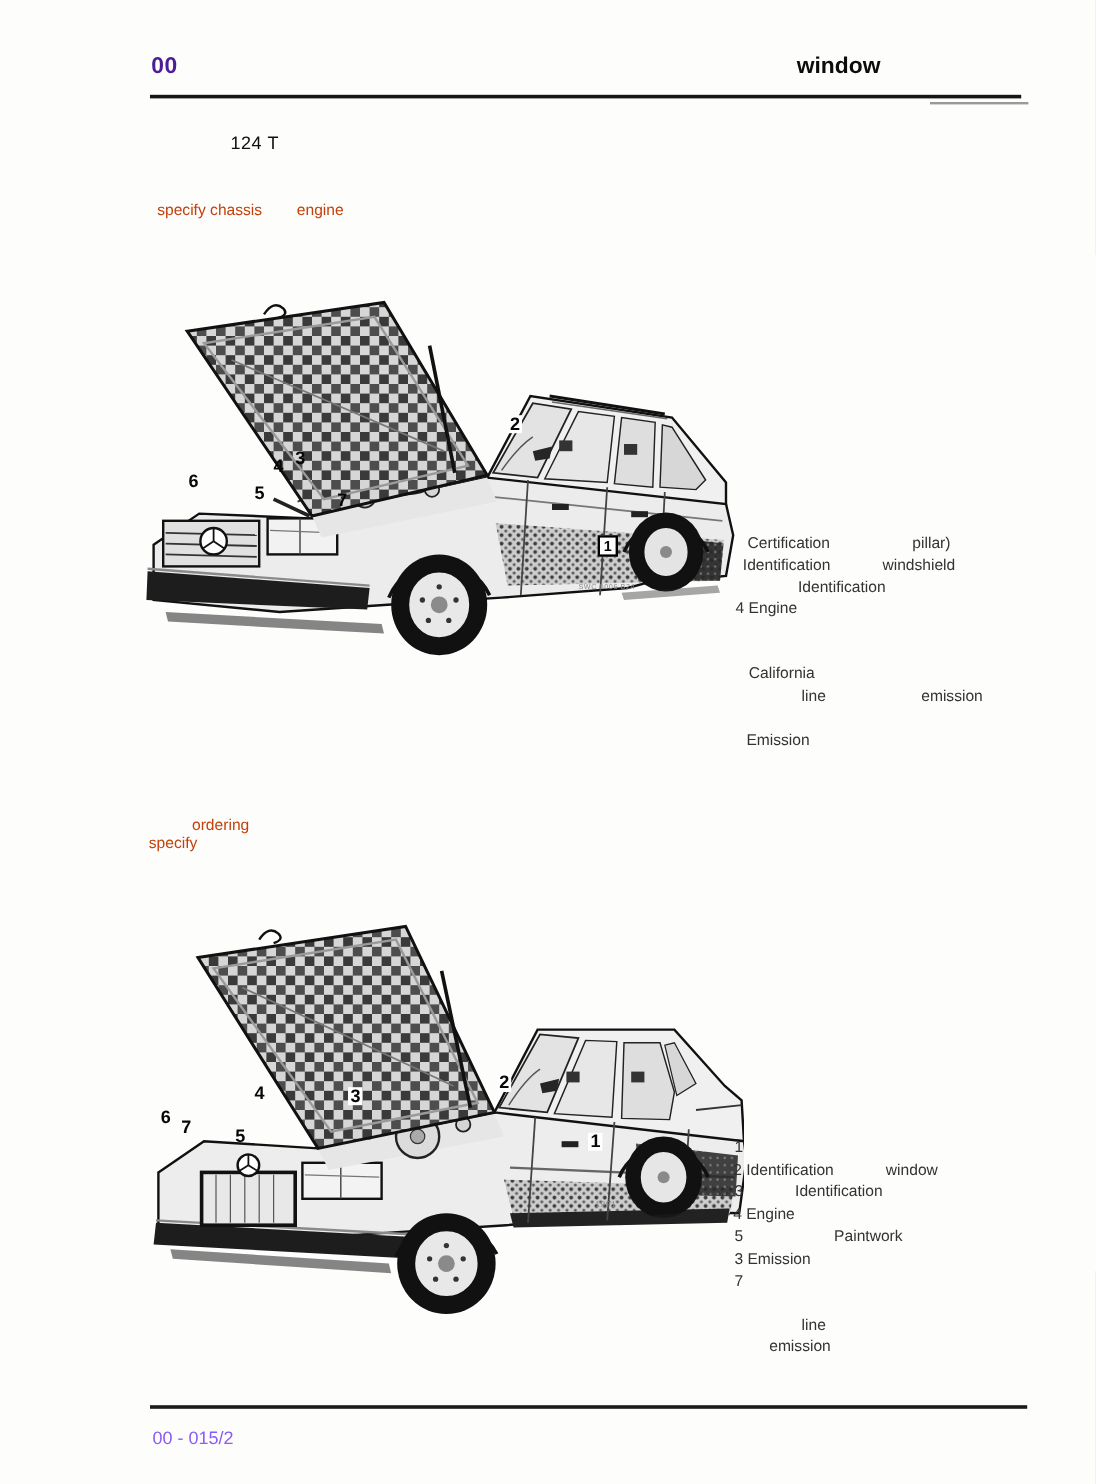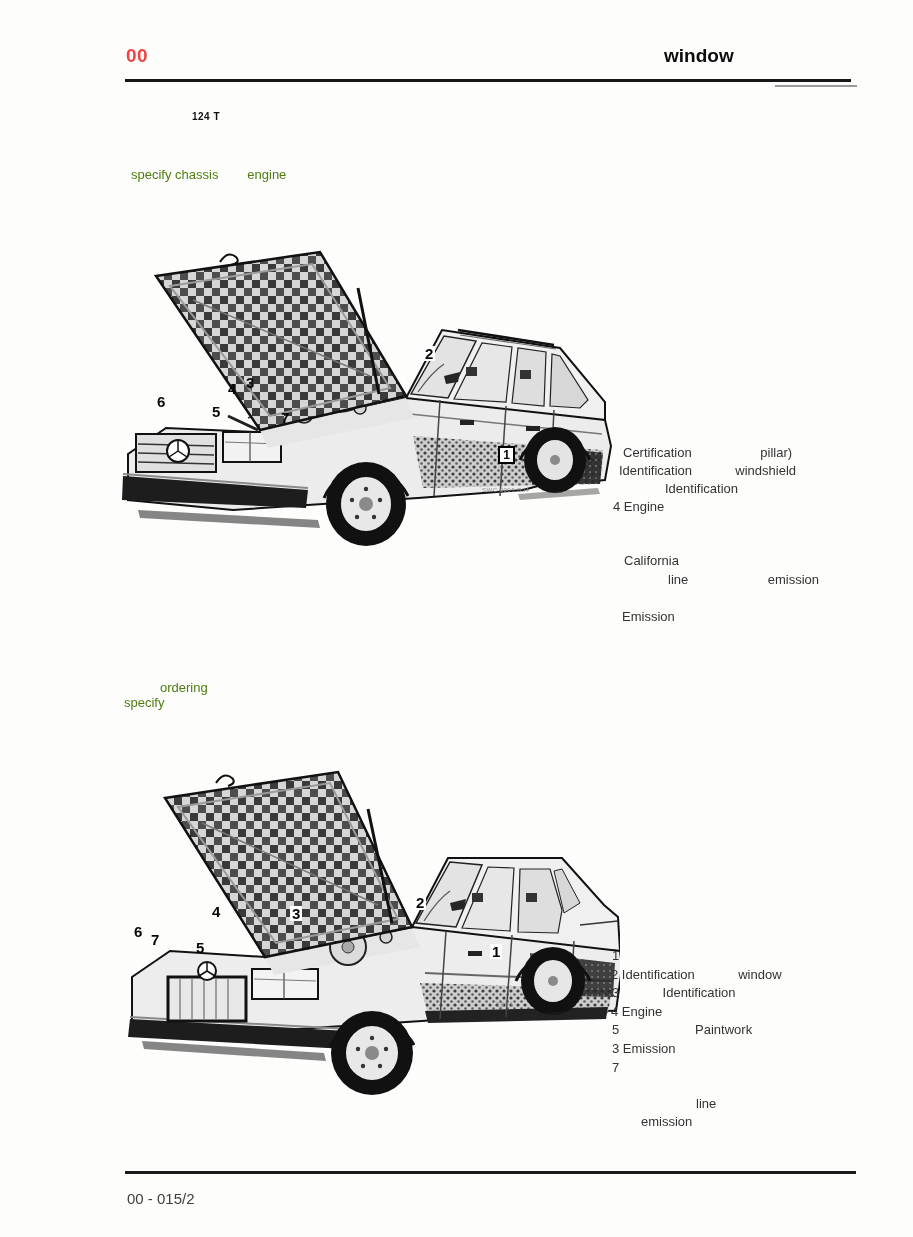--- a/index.html
+++ b/index.html
@@ -5,34 +5,34 @@
   html,body{margin:0;padding:0;background:#e9e9e9;}
   .page{
     position:relative;
     width:913px;height:1237px;
     background:#fdfdfc;
     font-family:"Liberation Sans", sans-serif;
     color:#222;
     overflow:hidden;
     margin:0 auto;
   }
-  .hdr-code{position:absolute;left:126px;top:45px;font-size:19px;font-weight:700;color:#ef4444;letter-spacing:.5px;}
+  .hdr-code{position:absolute;left:126px;top:45px;font-size:19px;font-weight:700;color:#4c1d95;letter-spacing:.5px;}
   .hdr-title{position:absolute;left:664px;top:45px;font-size:19px;font-weight:700;color:#0d0d0d;}
   .hdr-rule{position:absolute;left:125px;top:79px;width:726px;height:3px;background:#161616;}
   .hdr-rule2{position:absolute;left:775px;top:85px;width:82px;height:2px;background:#9a9a9a;}
-  .model-title{position:absolute;left:192px;top:111px;font-size:10px;font-weight:700;color:#101010;letter-spacing:.5px;}
-  .note{position:absolute;font-size:13px;color:#4d7c0f;white-space:pre;}
+  .model-title{position:absolute;left:192px;top:111px;font-size:15px;font-weight:400;color:#101010;letter-spacing:.5px;}
+  .note{position:absolute;font-size:13px;color:#c2410c;white-space:pre;}
   .legend-line{position:absolute;font-size:13px;color:#333;white-space:pre;}
   .fig{position:absolute;}
   .co{position:absolute;font-weight:700;font-size:15px;color:#070707;line-height:15px;}
   .co.onwhite{background:#fff;padding:0 2px;}
   .co.boxed{background:#fff;border:2px solid #000;width:13px;height:14px;font-size:12px;line-height:14px;text-align:center;}
   .stamp{position:absolute;font-size:6px;color:#8a8a8a;letter-spacing:.5px;white-space:pre;}
   .ftr-rule{position:absolute;left:125px;top:1171px;width:731px;height:3px;background:#1b1b1b;}
-  .ftr-code{position:absolute;left:127px;top:1190px;font-size:15px;color:#404040;}
+  .ftr-code{position:absolute;left:127px;top:1190px;font-size:15px;color:#8b5cf6;}
   svg{display:block;}
 </style>
 </head>
 <body>
 
 <div class="page">
 
   <div class="hdr-code">00</div>
   <div class="hdr-title">window</div>
   <div class="hdr-rule"></div>
@@ -262,20 +262,20 @@
   </div>
 
   <div>
     <span class="legend-line" style="left:612px;top:948px;">1</span>
     <span class="legend-line" style="left:611px;top:967px;">2 Identification            window</span>
     <span class="legend-line" style="left:612px;top:985px;">3            Identification</span>
     <span class="legend-line" style="left:611px;top:1004px;">4 Engine</span>
     <span class="legend-line" style="left:612px;top:1022px;">5                     Paintwork</span>
     <span class="legend-line" style="left:612px;top:1041px;">3 Emission</span>
     <span class="legend-line" style="left:612px;top:1060px;">7</span>
-    <span class="legend-line" style="left:668px;top:1096px;margin-left:28px;">line</span>
+    <span class="legend-line" style="left:668px;top:1096px;">line</span>
     <span class="legend-line" style="left:641px;top:1114px;">emission</span>
   </div>
 
   <div class="ftr-rule"></div>
   <div class="ftr-code">00 - 015/2</div>
 
 </div>
 
 </body></html>

